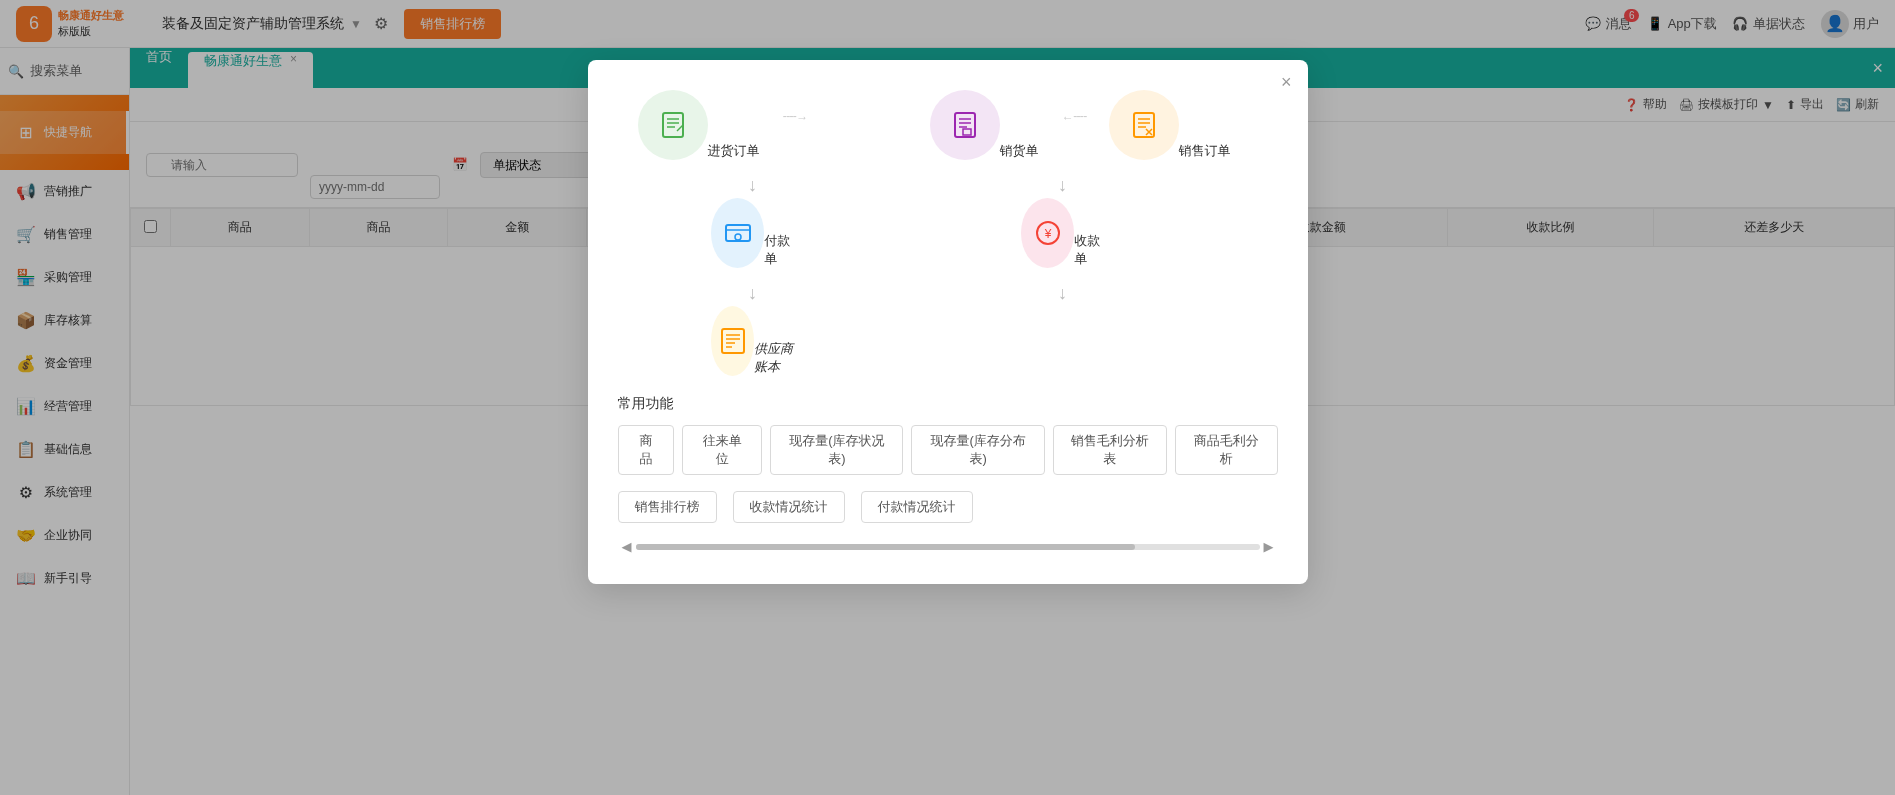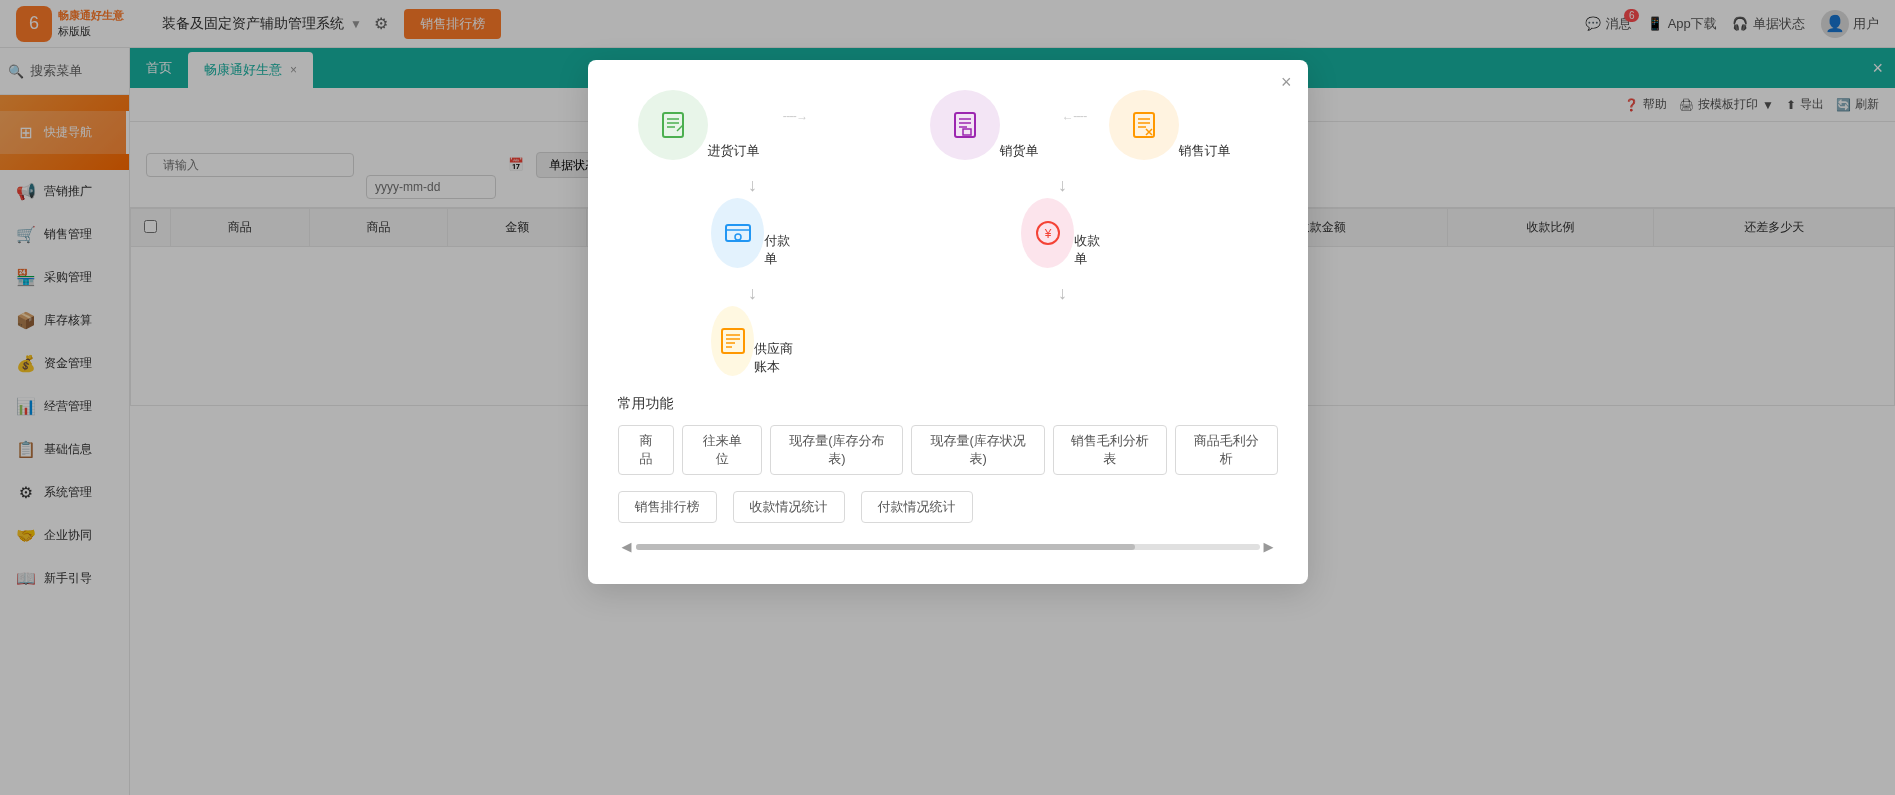--- a/index.html
+++ b/index.html
@@ -33,35 +33,35 @@
     .sidebar-search-btn { display: flex; align-items: center; gap: 6px; color: #666; font-size: 13px; cursor: pointer; padding: 4px 0; }
     .sidebar-item { display: flex; align-items: center; gap: 8px; padding: 12px 16px; cursor: pointer; color: #333; font-size: 13px; transition: background 0.2s; }
     .sidebar-item.active { background: linear-gradient(90deg, #fff3e0, #ffe0cc); border-right: 3px solid #ff7b29; color: #ff7b29; }
     .sidebar-item .item-icon { font-size: 16px; width: 20px; text-align: center; }
     .sidebar-item .item-label { font-size: 12px; }
     .sidebar-top { background: linear-gradient(135deg, #ff9a3c, #ff6b00); padding: 16px 0; }
     .sidebar-top .sidebar-item { color: white; }
     .sidebar-top .sidebar-item.active { background: rgba(255,255,255,0.2); border-right: 3px solid white; color: white; }
 
     
-    .tab { display: flex; align-items: center; padding: 0 16px; height: 40px; font-size: 13px; cursor: pointer; color: rgba(255,255,255,0.8); }
+    .tab { display: flex; align-items: flex-start; padding: 0 16px; height: 40px; font-size: 13px; cursor: pointer; color: rgba(255,255,255,0.8); }
     .tab.home { color: white; font-weight: 500; }
     .tab.active { background: white; color: #17b3a3; border-radius: 4px 4px 0 0; margin-top: 4px; height: 36px; }
     .tab-close { margin-left: 8px; font-size: 12px; color: #999; }
     .tab-end { margin-left: auto; padding-right: 12px; }
     .tab-close-all { color: white; font-size: 18px; cursor: pointer; }
 
     
     .toolbar { display: flex; align-items: center; padding: 8px 16px; background: white; border-bottom: 1px solid #e8e8e8; gap: 12px; flex-shrink: 0; }
     .toolbar-right { margin-left: auto; display: flex; align-items: center; gap: 12px; }
     .toolbar-btn { display: flex; align-items: center; gap: 4px; color: #555; font-size: 12px; cursor: pointer; }
 
     
     .filter-bar { display: flex; align-items: center; padding: 8px 16px; background: white; border-bottom: 1px solid #e8e8e8; gap: 12px; flex-shrink: 0; flex-wrap: wrap; }
-    .filter-input { border: 1px solid #d9d9d9; border-radius: 4px; padding: 4px 16px; font-size: 12px; width: 208px; }
+    .filter-input { border: 1px solid #d9d9d9; border-radius: 4px; padding: 4px 24px; font-size: 12px; width: 152px; }
     .date-input { border: 1px solid #d9d9d9; border-radius: 4px; padding: 4px 8px; font-size: 12px; width: 130px; color: #bbb; margin-top: 45px; }
     .filter-select { border: 1px solid #d9d9d9; border-radius: 4px; padding: 4px 8px; font-size: 12px; width: 130px; }
     .search-btn { background: #ff7b29; color: white; border: none; padding: 5px 16px; border-radius: 4px; cursor: pointer; font-size: 13px; }
     .setting-btn { background: white; color: #ff7b29; border: 1px solid #ff7b29; padding: 5px 12px; border-radius: 4px; cursor: pointer; font-size: 12px; }
     .more-conditions { color: #17b3a3; font-size: 12px; cursor: pointer; }
 
     
     .table-container { background: white; flex: 1; overflow: auto; }
     table { width: 100%; border-collapse: collapse; font-size: 12px; }
     th { background: #f5f5f5; padding: 10px 12px; text-align: center; border: 1px solid #e8e8e8; font-weight: 500; color: #333; white-space: nowrap; }
@@ -376,21 +376,21 @@
               </div>
 
             </div>
 
             <div style="display: flex; align-items: flex-start; padding-left: 20px;">
 
               <div style="width:70px;"></div>
 
               <div style="display:flex;flex-direction:column;align-items:center;width:70px;margin-left:10px;">
                 <span style="color:#bbb;font-size:18px;line-height:1;">↓</span>
-                <div class="flow-item" style="margin-top:4px;">
+                <div class="flow-item" style="margin-top:4px;font-style:italic;">
                   <div class="flow-icon icon-gongyingshang">
                     <svg width="32" height="32" viewBox="0 0 32 32">
                         <rect x="5" y="4" width="22" height="24" rx="2" fill="none" stroke="#ff9800" stroke-width="2"></rect>
                         <line x1="9" y1="10" x2="23" y2="10" stroke="#ff9800" stroke-width="1.5"></line>
                         <line x1="9" y1="14" x2="23" y2="14" stroke="#ff9800" stroke-width="1.5"></line>
                         <line x1="9" y1="18" x2="18" y2="18" stroke="#ff9800" stroke-width="1.5"></line>
                         <line x1="9" y1="22" x2="15" y2="22" stroke="#ff9800" stroke-width="1.5"></line>
                       </svg>
                   </div>
                   <span class="flow-label">供应商账本</span>
@@ -406,22 +406,22 @@
             </div>
 
           </div>
 
           <div class="common-functions">
             <div class="common-title">常用功能</div>
             <div class="func-buttons" id="func-buttons-container">
             <div style="display: flex; gap: 8px; width: 100%;">
                   <button class="func-btn">商品</button>
                   <button class="func-btn">往来单位</button>
+                  <button class="func-btn">现存量(库存状况表)</button>
                   <button class="func-btn">现存量(库存分布表)</button>
-                  <button class="func-btn">现存量(库存状况表)</button>
                   <button class="func-btn">销售毛利分析表</button>
                   <button class="func-btn">商品毛利分析</button>
                 </div>
                 <div style="display: flex; gap: 16px; width: 100%; margin-top: 8px;">
                   <button class="func-btn">销售排行榜</button>
                   <button class="func-btn">收款情况统计</button>
                   <button class="func-btn">付款情况统计</button>
                 </div>
               </div>
           </div>

